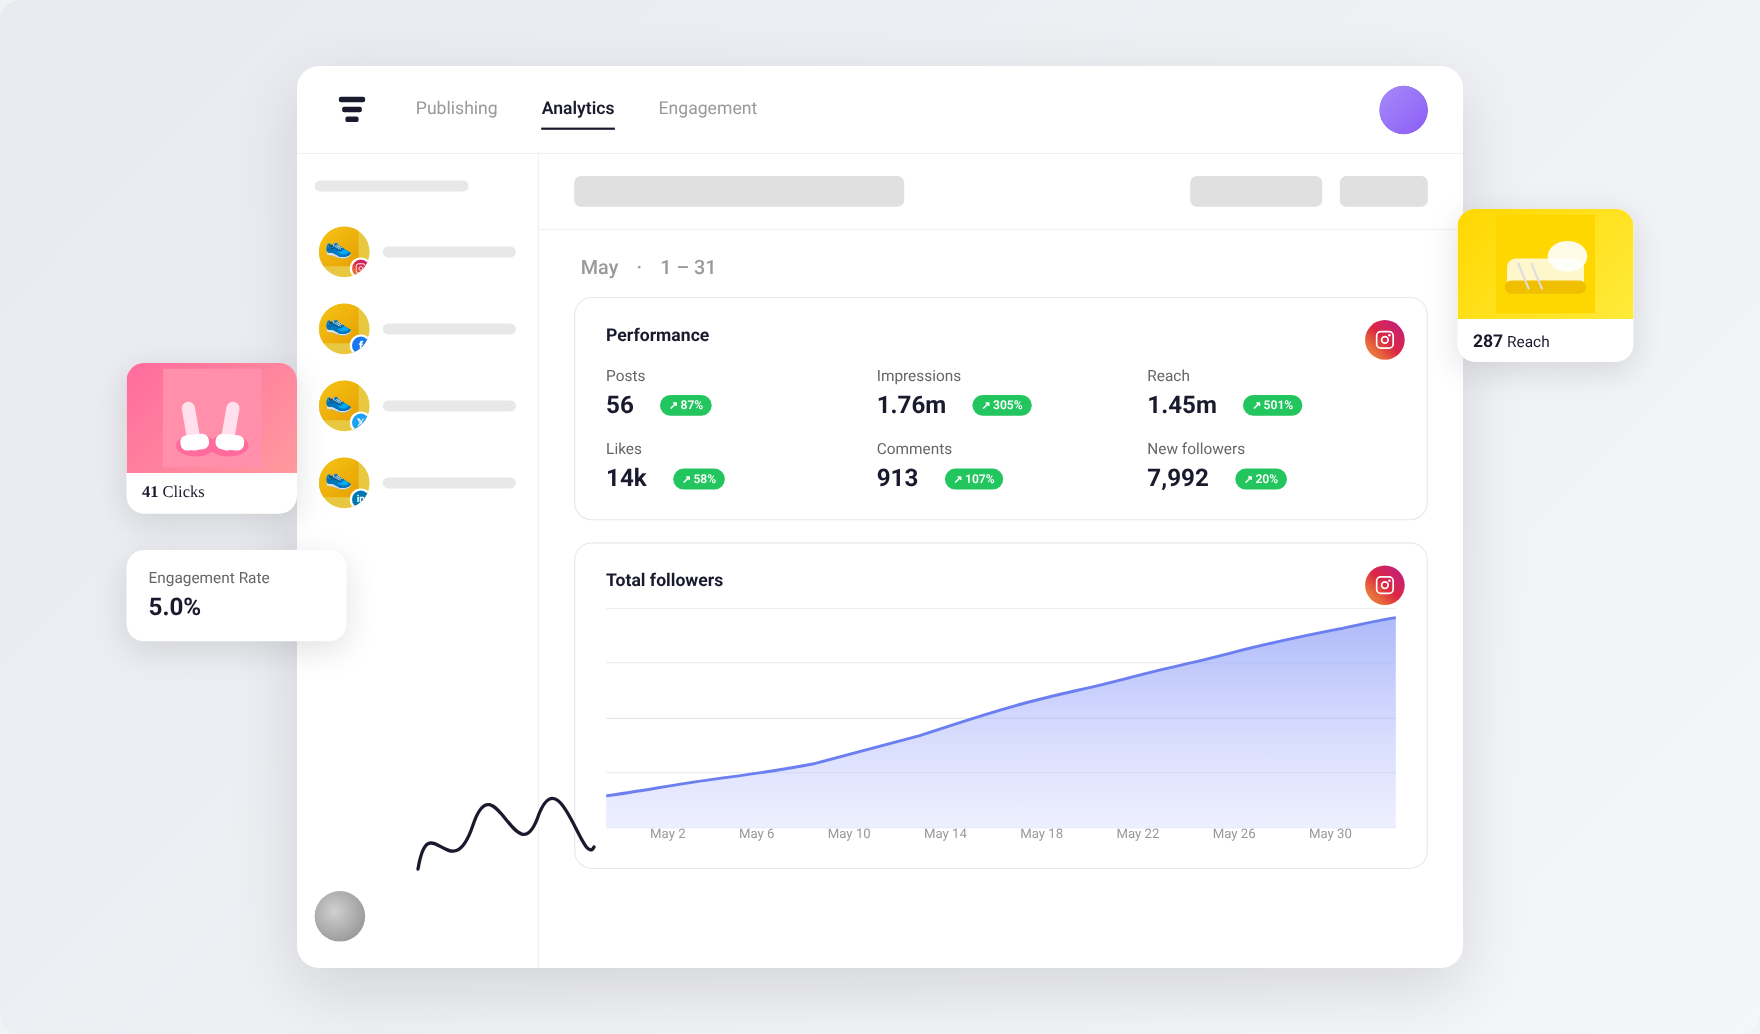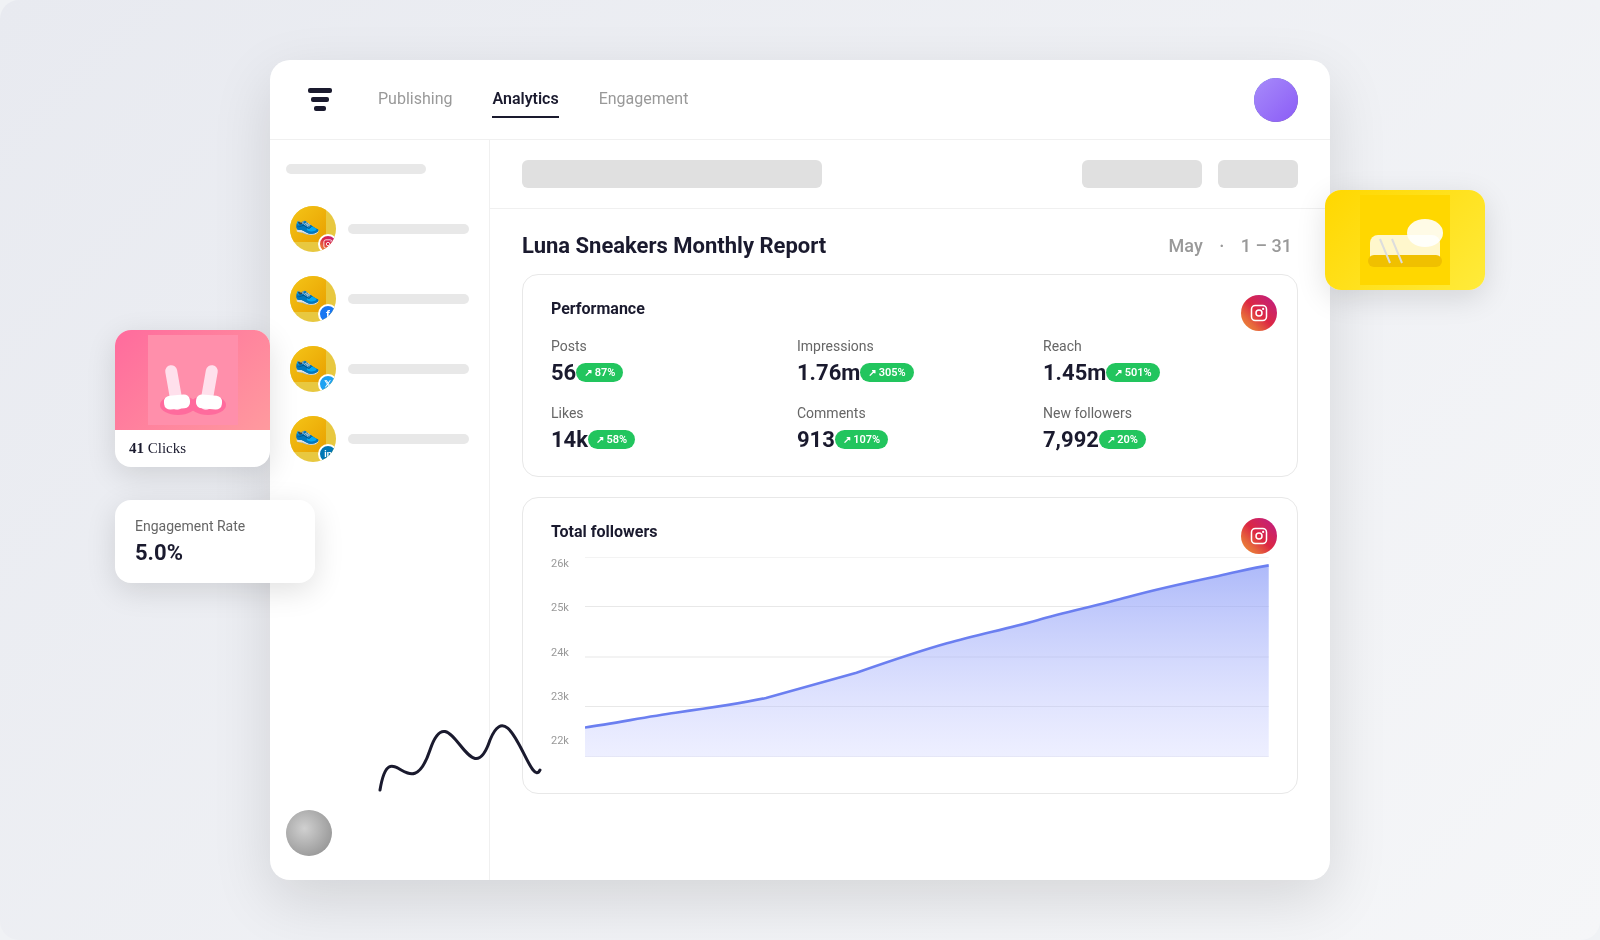--- a/index.html
+++ b/index.html
@@ -258,21 +258,21 @@
 
     .perf-label {
       font-size: 14px;
       color: #666;
       margin-bottom: 6px;
     }
 
     .perf-value-row {
       display: flex;
       align-items: center;
-      gap: 0;
+      gap: 24px;
     }
 
     .perf-value {
       font-size: 22px;
       font-weight: 700;
       color: #1a1a2e;
     }
 
     .perf-badge {
       background: #22c55e;
@@ -618,21 +618,20 @@
       <div class="right-content">
 
         <div class="skeleton-bar-area">
           <div class="skeleton-bar skeleton-top"></div>
           <div style="flex:1;"></div>
           <div class="skeleton-bar skeleton-mid"></div>
           <div class="skeleton-bar skeleton-short"></div>
         </div>
 
         <div class="report-header">
-          <div class="report-title">Luna Sneakers Monthly Report</div>
           <div class="report-date">
             <span>May</span>
             <span> · </span>
             <span>1 – 31</span>
           </div>
         </div>
 
         <div class="perf-card">
           <div class="perf-title">Performance</div>
           <div class="insta-badge">
@@ -701,47 +700,50 @@
             <svg width="18" height="18" viewBox="0 0 24 24" fill="white">
               <rect x="2" y="2" width="20" height="20" rx="5" ry="5" fill="none" stroke="white" stroke-width="2"></rect>
               <circle cx="12" cy="12" r="4" fill="none" stroke="white" stroke-width="2"></circle>
               <circle cx="17.5" cy="6.5" r="1.5" fill="white"></circle>
             </svg>
           </div>
 
           <div class="chart-area">
             <div style="display:flex; height:190px;">
 
-              <div class="y-axis-labels" style="position:relative; height:190px; width:36px;">
-                <div class="y-label">26k</div>
-                <div class="y-label">25k</div>
-                <div class="y-label">24k</div>
-                <div class="y-label">23k</div>
-                <div class="y-label">22k</div>
-              </div>
 
               <svg class="chart-svg" viewBox="0 0 680 190" preserveAspectRatio="none">
 
                 <line x1="0" y1="0" x2="680" y2="0" stroke="#e8e8e8" stroke-width="1"></line>
                 <line x1="0" y1="47" x2="680" y2="47" stroke="#e8e8e8" stroke-width="1"></line>
                 <line x1="0" y1="95" x2="680" y2="95" stroke="#e8e8e8" stroke-width="1"></line>
                 <line x1="0" y1="142" x2="680" y2="142" stroke="#e8e8e8" stroke-width="1"></line>
                 <line x1="0" y1="190" x2="680" y2="190" stroke="#e8e8e8" stroke-width="1"></line>
 
                 <defs>
                   <linearGradient id="chartGrad" x1="0" y1="0" x2="0" y2="1">
                     <stop offset="0%" stop-color="#8b9cf7" stop-opacity="0.7"></stop>
                     <stop offset="100%" stop-color="#c5caff" stop-opacity="0.3"></stop>
                   </linearGradient>
                 </defs>
                 <path d="M 0,190 L 0,162 C 30,158 60,152 90,148 C 120,144 150,140 180,134 C 210,126 240,118 270,110 C 300,100 330,90 360,82 C 390,74 420,68 450,60 C 480,52 510,46 540,38 C 570,30 600,24 630,18 C 650,14 665,10 680,8 L 680,190 Z" fill="url(#chartGrad)"></path>
                 <path d="M 0,162 C 30,158 60,152 90,148 C 120,144 150,140 180,134 C 210,126 240,118 270,110 C 300,100 330,90 360,82 C 390,74 420,68 450,60 C 480,52 510,46 540,38 C 570,30 600,24 630,18 C 650,14 665,10 680,8" fill="none" stroke="#6b7ff0" stroke-width="2.5"></path>
               </svg>
             </div>
 
+            <div class="chart-labels">
+              <span class="chart-label">May 2</span>
+              <span class="chart-label">May 6</span>
+              <span class="chart-label">May 10</span>
+              <span class="chart-label">May 14</span>
+              <span class="chart-label">May 18</span>
+              <span class="chart-label">May 22</span>
+              <span class="chart-label">May 26</span>
+              <span class="chart-label">May 30</span>
+            </div>
           </div>
         </div>
 
       </div>
     </div>
 
     <div class="floating-clicks">
       <div class="clicks-image">
 
         <svg width="90" height="90" viewBox="0 0 90 90">
@@ -772,20 +774,24 @@
           <rect width="90" height="90" fill="#ffd700"></rect>
 
           <rect x="10" y="40" width="70" height="30" rx="8" fill="#fff" opacity="0.8"></rect>
           <ellipse cx="65" cy="38" rx="18" ry="14" fill="#fff" opacity="0.9"></ellipse>
           <rect x="8" y="60" width="74" height="12" rx="6" fill="#f0c000"></rect>
 
           <line x1="20" y1="44" x2="30" y2="68" stroke="#ddd" stroke-width="2"></line>
           <line x1="32" y1="44" x2="42" y2="68" stroke="#ddd" stroke-width="2"></line>
         </svg>
       </div>
+      <div class="reach-footer">
+        <strong>287</strong>
+        <span>Reach</span>
+      </div>
     </div>
 
 
     <svg class="scribble" viewBox="0 0 200 120">
       <path d="M 20,80 C 30,20 50,100 70,40 C 90,-20 110,90 130,30 C 150,-20 170,80 180,60" fill="none" stroke="#1a1a2e" stroke-width="3" stroke-linecap="round" stroke-linejoin="round"></path>
     </svg>
 
   </div>
 </div>
 

